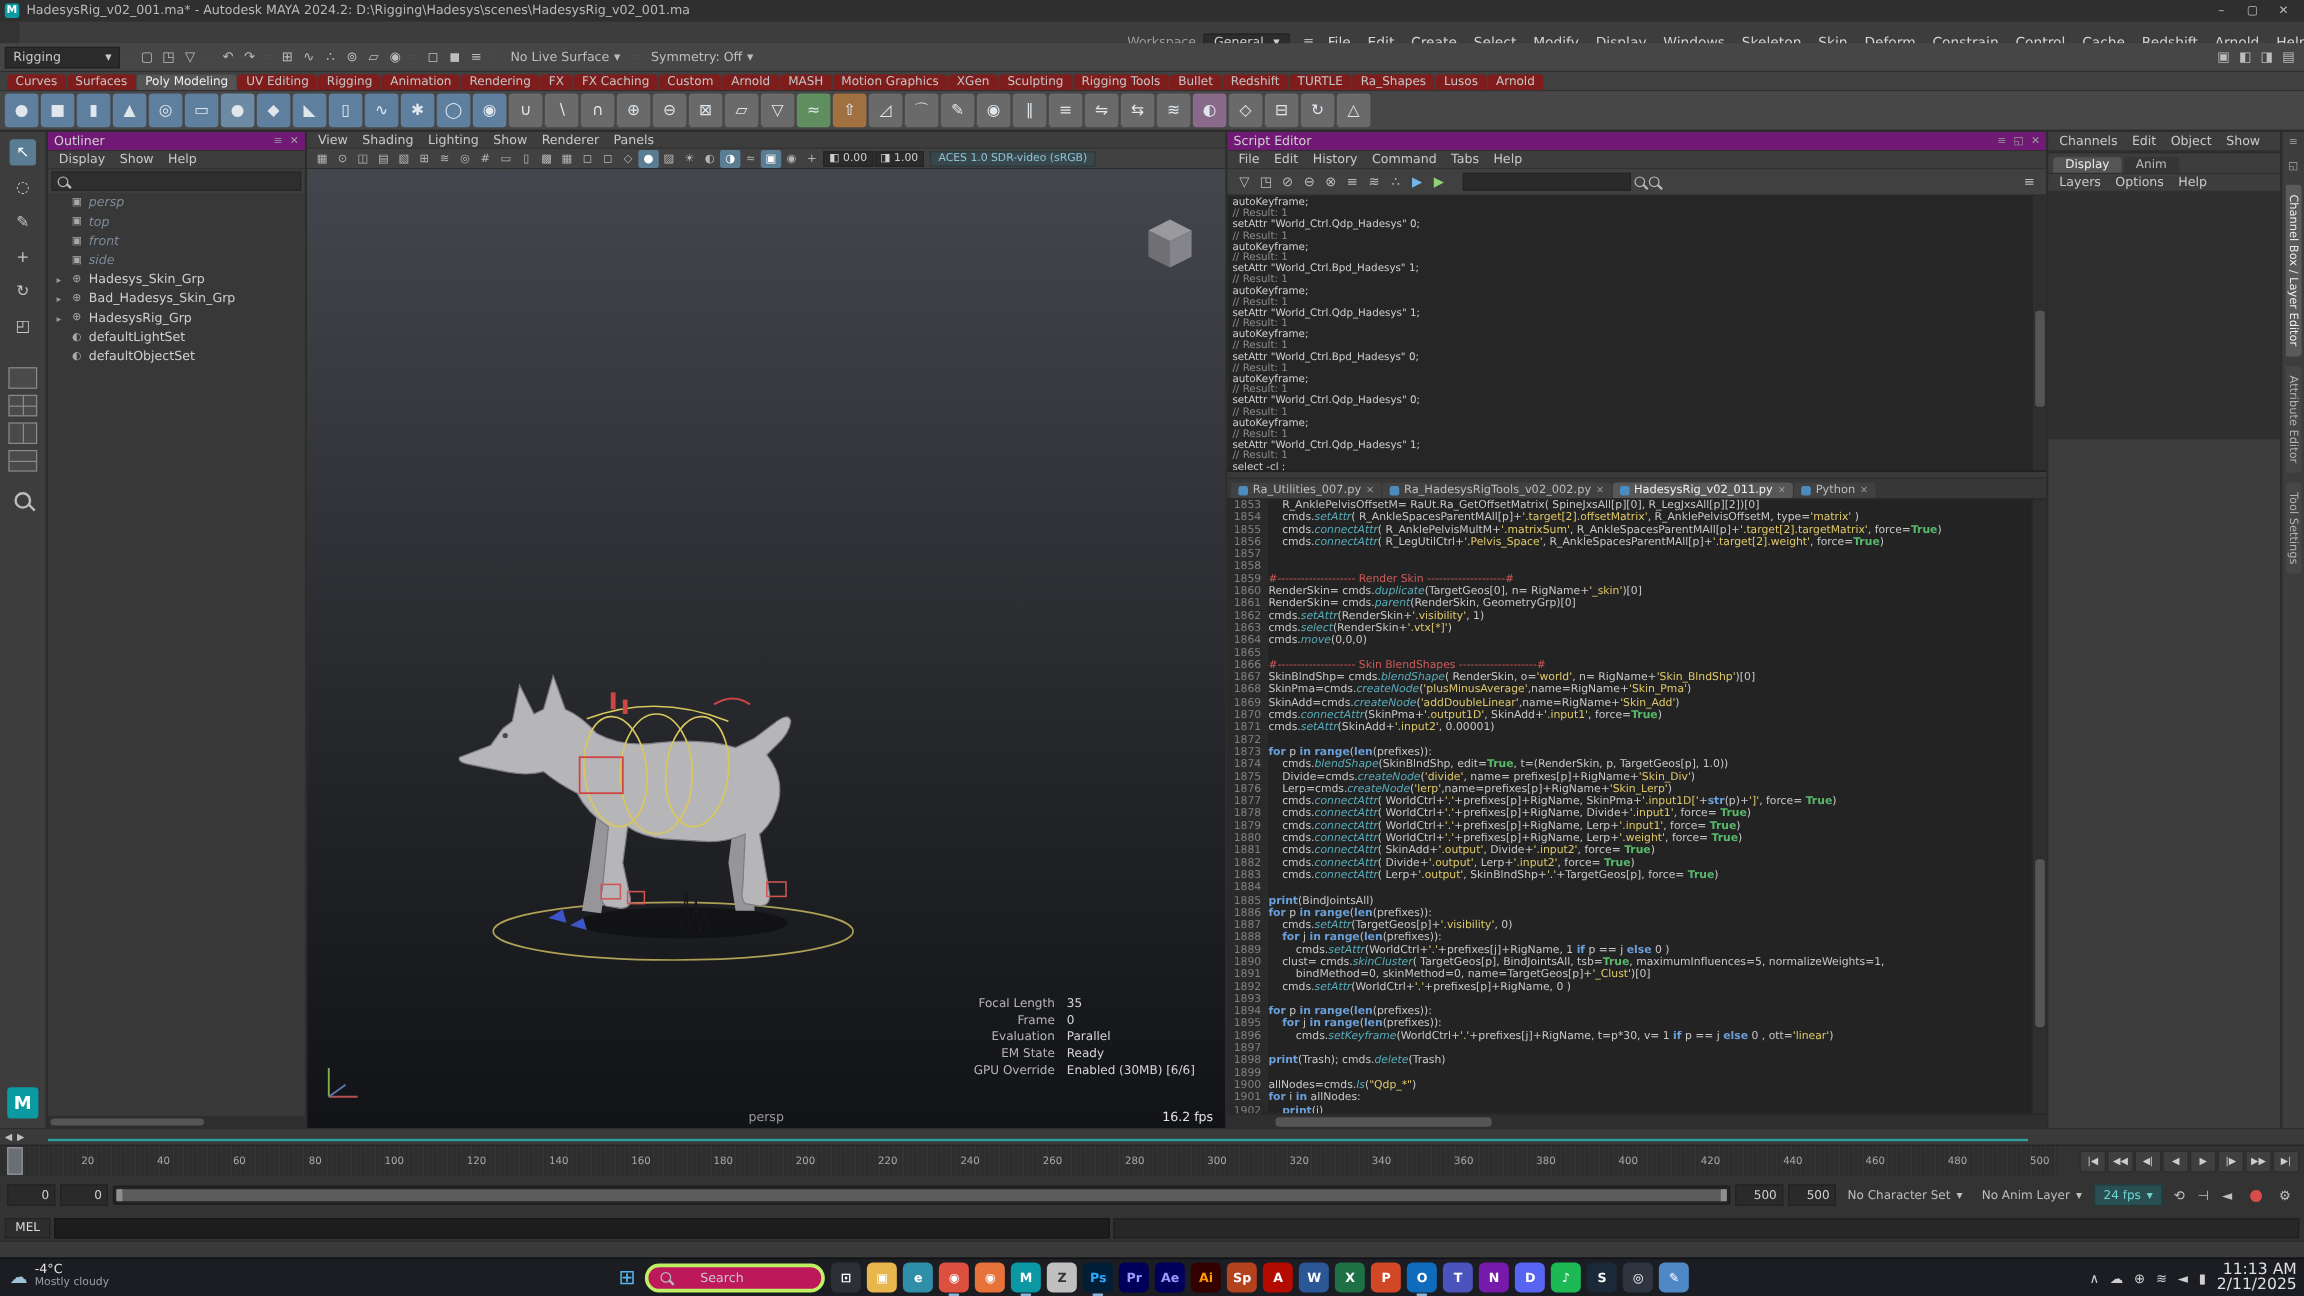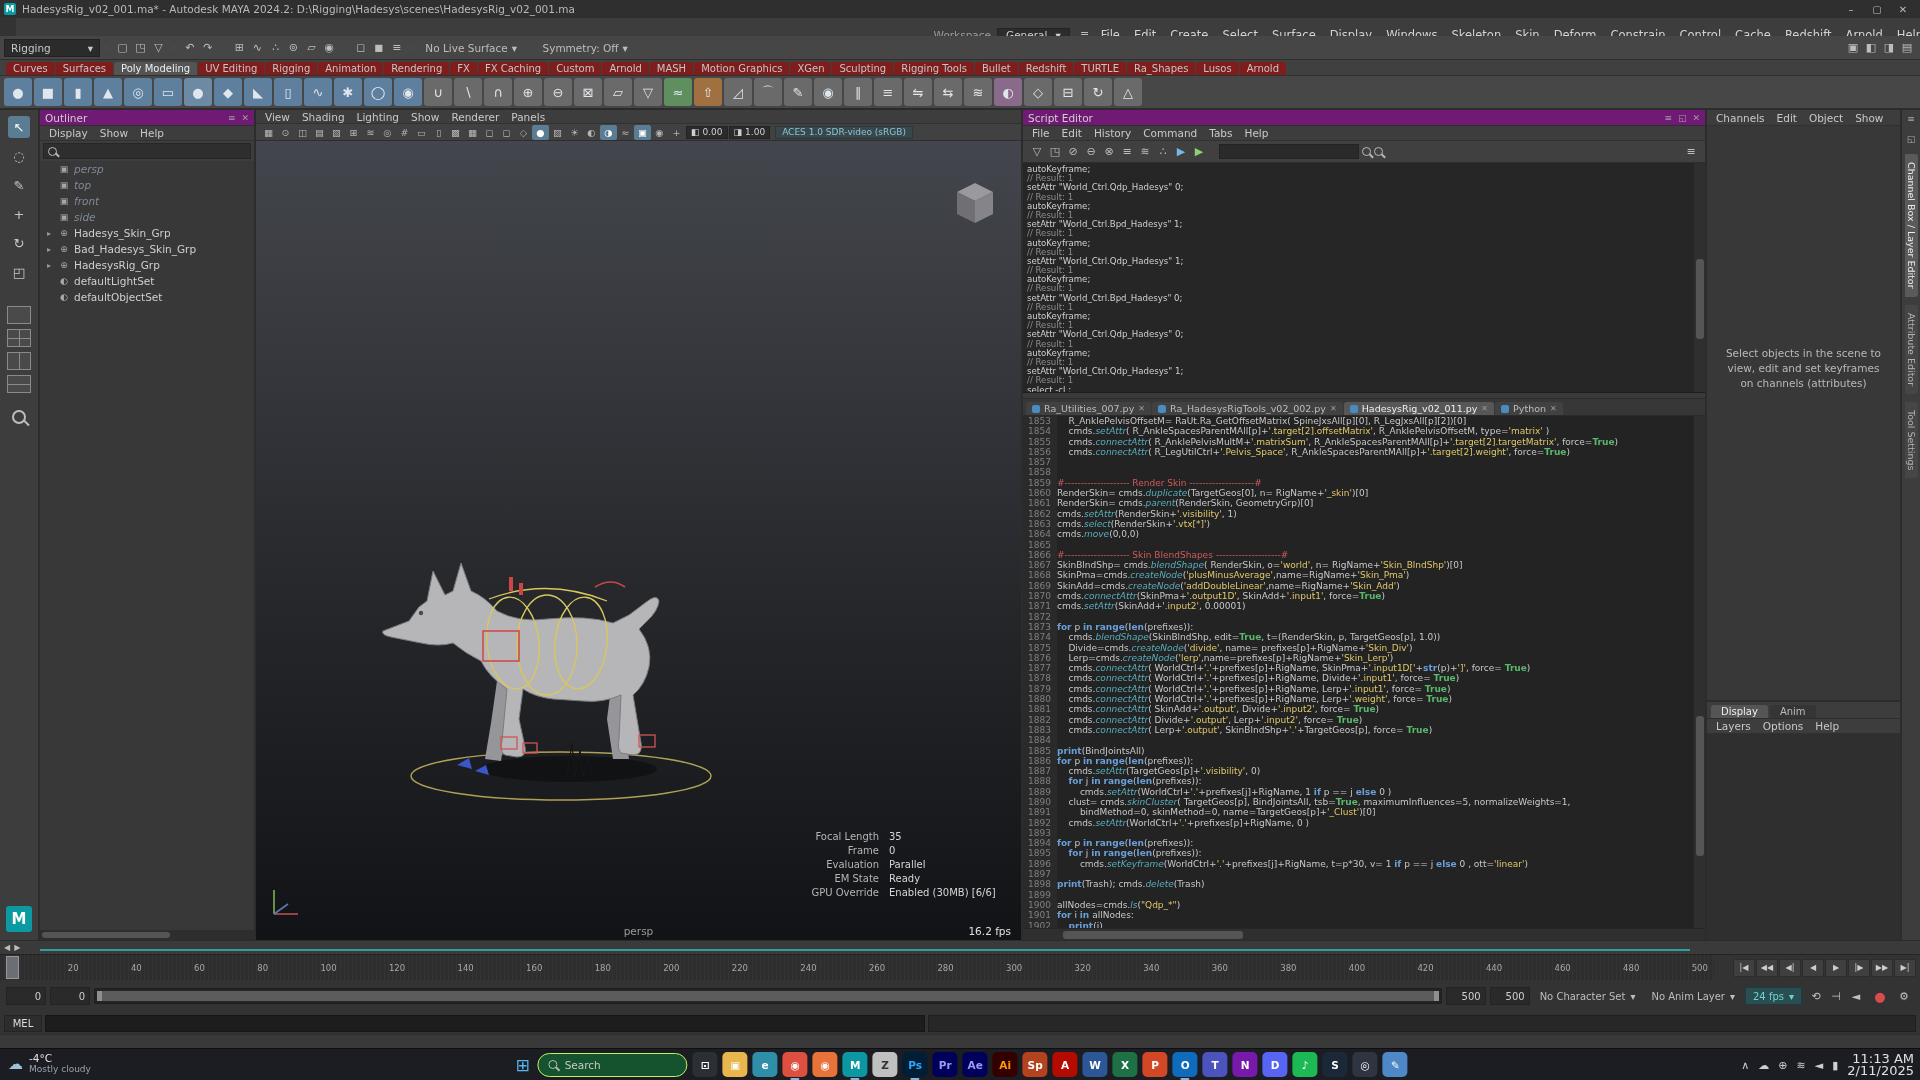--- a/index.html
+++ b/index.html
@@ -139,21 +139,21 @@
 .cmdresult{flex:1;height:17px;background:#272727;border:1px solid #1f1f1f;}
 #helpline{top:1034px;left:0;width:1920px;height:14px;background:#393939;border-top:1px solid #2c2c2c;}
 
 #taskbar{top:1048px;left:0;width:1920px;height:32px;background:#1b1d22;border-top:1px solid #0e0f12;}
 .weather{position:absolute;left:8px;top:3px;display:flex;align-items:center;gap:6px;}
 .weather .wic{color:#9fc1d8;font-size:15px;}
 .weather .wt{font-size:10.5px;color:#e2e2e2;line-height:12px;}
 .weather .wd{font-size:9px;color:#98a1aa;line-height:11px;}
 .tbcenter{position:absolute;left:50%;top:3px;transform:translateX(-50%);display:flex;align-items:center;gap:5px;}
 .startic{color:#57b5f0;font-size:17px;padding:0 3px;}
-.searchpill{width:150px;height:24px;border-radius:12px;background:#14532d;border:1px solid #bef264;display:flex;align-items:center;gap:7px;padding:0 10px;color:#c9c9c9;font-size:10.5px;}
+.searchpill{width:150px;height:24px;border-radius:12px;background:#be185d;border:3px solid #bef264;display:flex;align-items:center;gap:24px;padding:0 10px;color:#c9c9c9;font-size:10.5px;}
 .spmag{width:9px;height:9px;border:1.5px solid #b9b9b9;border-radius:50%;position:relative;}
 .spmag::after{content:"";position:absolute;width:5px;height:1.5px;background:#b9b9b9;transform:rotate(45deg);right:-4px;bottom:-1px;}
 .appic{width:25px;height:25px;border-radius:5px;display:flex;align-items:center;justify-content:center;font-size:10.5px;font-weight:bold;color:#fff;position:relative;}
 .appic.run::after{content:"";position:absolute;bottom:-3px;left:8px;right:8px;height:2px;background:#8ab4d8;border-radius:2px;}
 .tray{position:absolute;right:6px;top:0;height:32px;display:flex;align-items:center;gap:9px;}
 .trayic{color:#cfcfcf;font-size:11px;}
 .clock{text-align:right;font-size:13px;color:#e0e0e0;line-height:12px;}
 </style>
 </head>
 <body>
@@ -175,21 +175,21 @@
     <span class="wsval">
         <span>General</span>
         <span>▾</span>
       </span>
     <span class="ic sl-ic">≡</span>
   </span>
 <span class="mi">File</span>
     <span class="mi">Edit</span>
     <span class="mi">Create</span>
     <span class="mi">Select</span>
-    <span class="mi">Surface</span>
+    <span class="mi">Modify</span>
     <span class="mi">Display</span>
     <span class="mi">Windows</span>
     <span class="mi">Skeleton</span>
     <span class="mi">Skin</span>
     <span class="mi">Deform</span>
     <span class="mi">Constrain</span>
     <span class="mi">Control</span>
     <span class="mi">Cache</span>
     <span class="mi">Redshift</span>
     <span class="mi">Arnold</span>
@@ -887,23 +887,20 @@
   </div>
 
   <div id="channelbox" class="panel">
     <div class="pmenus" style="height:16px">
 
     <span>Channels</span>
         <span>Edit</span>
         <span>Object</span>
         <span>Show</span>
       </div>
-    <div class="cbbody">
-      <div class="cbmsg">Select objects in the scene to view, edit and set keyframes on channels (attributes)</div>
-    </div>
     <div class="layered">
       <div class="cbtabs">
 
       <span class="cbtab active">Display</span>
           <span class="cbtab">Anim</span>
         </div>
       <div class="pmenus" style="height:15px">
 
       <span>Layers</span>
           <span>Options</span>

